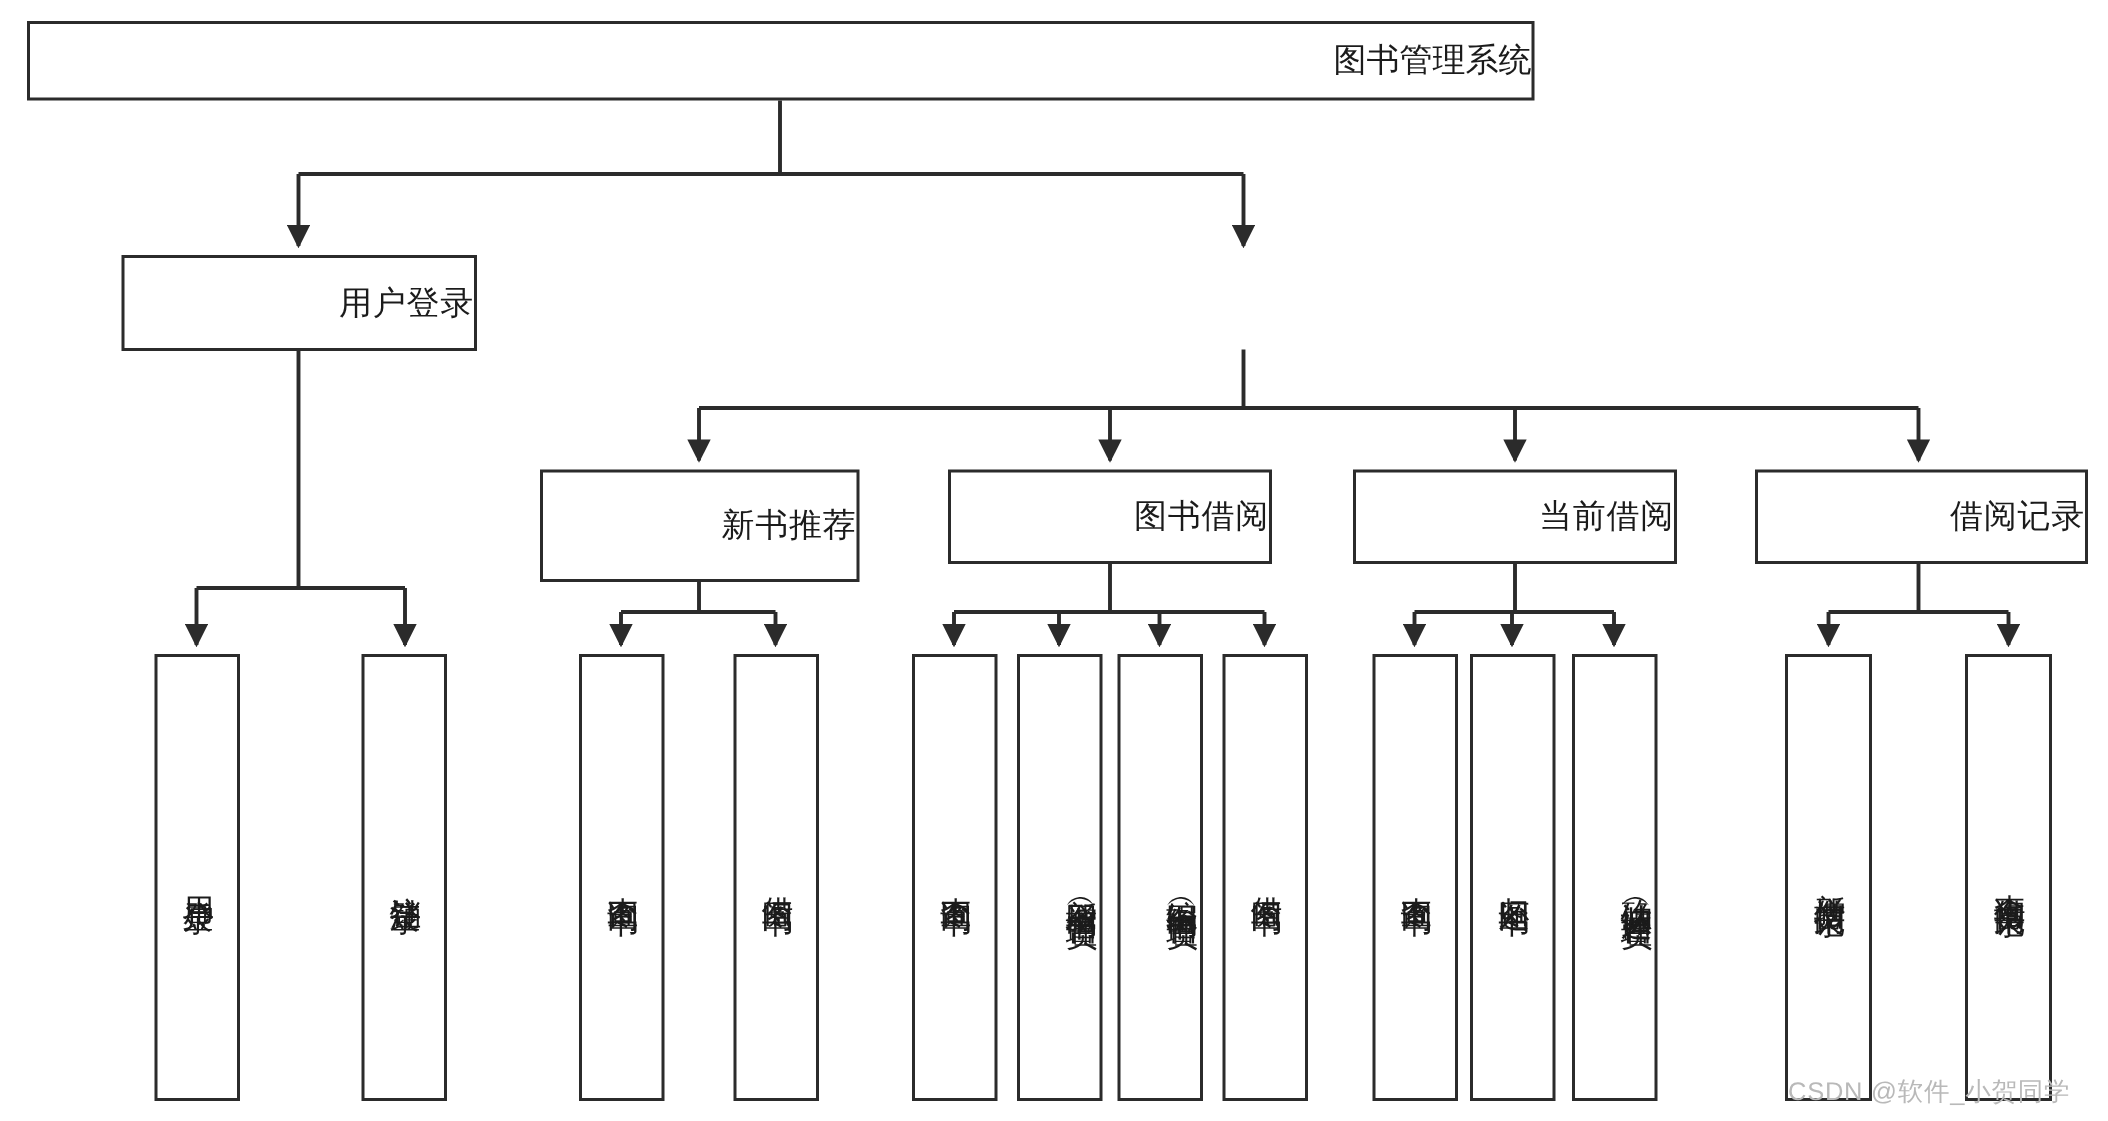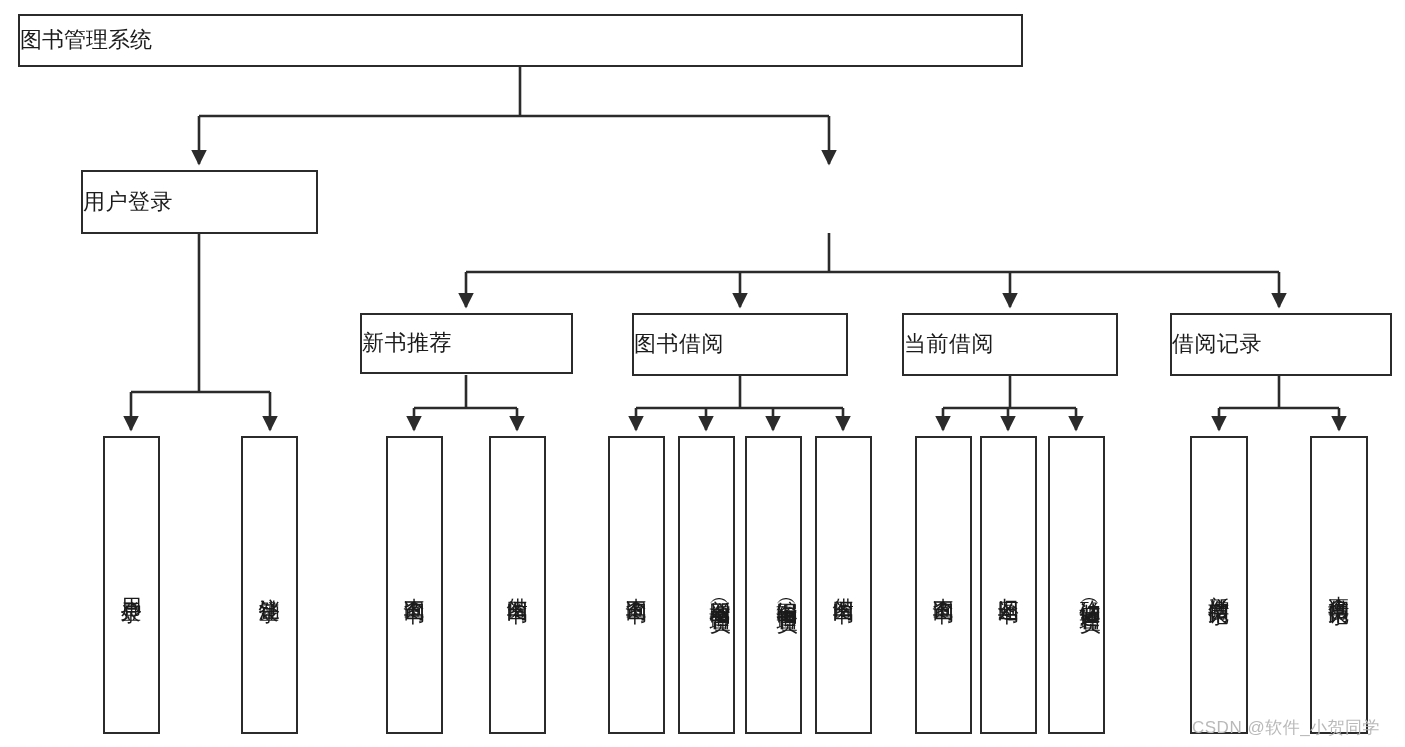--- a/index.html
+++ b/index.html
@@ -27,21 +27,21 @@
     pointer-events: none;
   }
   .node {
     position: absolute;
     box-sizing: border-box;
     border: 2px solid #2b2b2b;
     background: #ffffff;
     color: #1b1b1b;
     display: flex;
     align-items: center;
-    justify-content: flex-start;
+    justify-content: flex-end;
     text-align: center;
     line-height: 1.22;
     z-index: 2;
   }
   .node-h {
     font-size: 22px;
     letter-spacing: 0.5px;
   }
   .node-root {
     font-size: 22px;
@@ -125,21 +125,21 @@
   </svg>
 
   <div class="node node-root" style="left:18px; top:14px; width:1005px; height:53px;">
     <span>图书管理系统</span>
   </div>
 
   <div class="node node-h" style="left:81px; top:170px; width:237px; height:64px;">
     <span>用户登录</span>
   </div>
 
-  <div class="node node-h" style="left:360px; top:313px; width:213px; height:61px;">
+  <div class="node node-h" style="left:360px; top:313px; width:213px; height:75px;">
     <span>新书推荐</span>
   </div>
   <div class="node node-h" style="left:632px; top:313px; width:216px; height:63px;">
     <span>图书借阅</span>
   </div>
   <div class="node node-h" style="left:902px; top:313px; width:216px; height:63px;">
     <span>当前借阅</span>
   </div>
   <div class="node node-h" style="left:1170px; top:313px; width:222px; height:63px;">
     <span>借阅记录</span>

